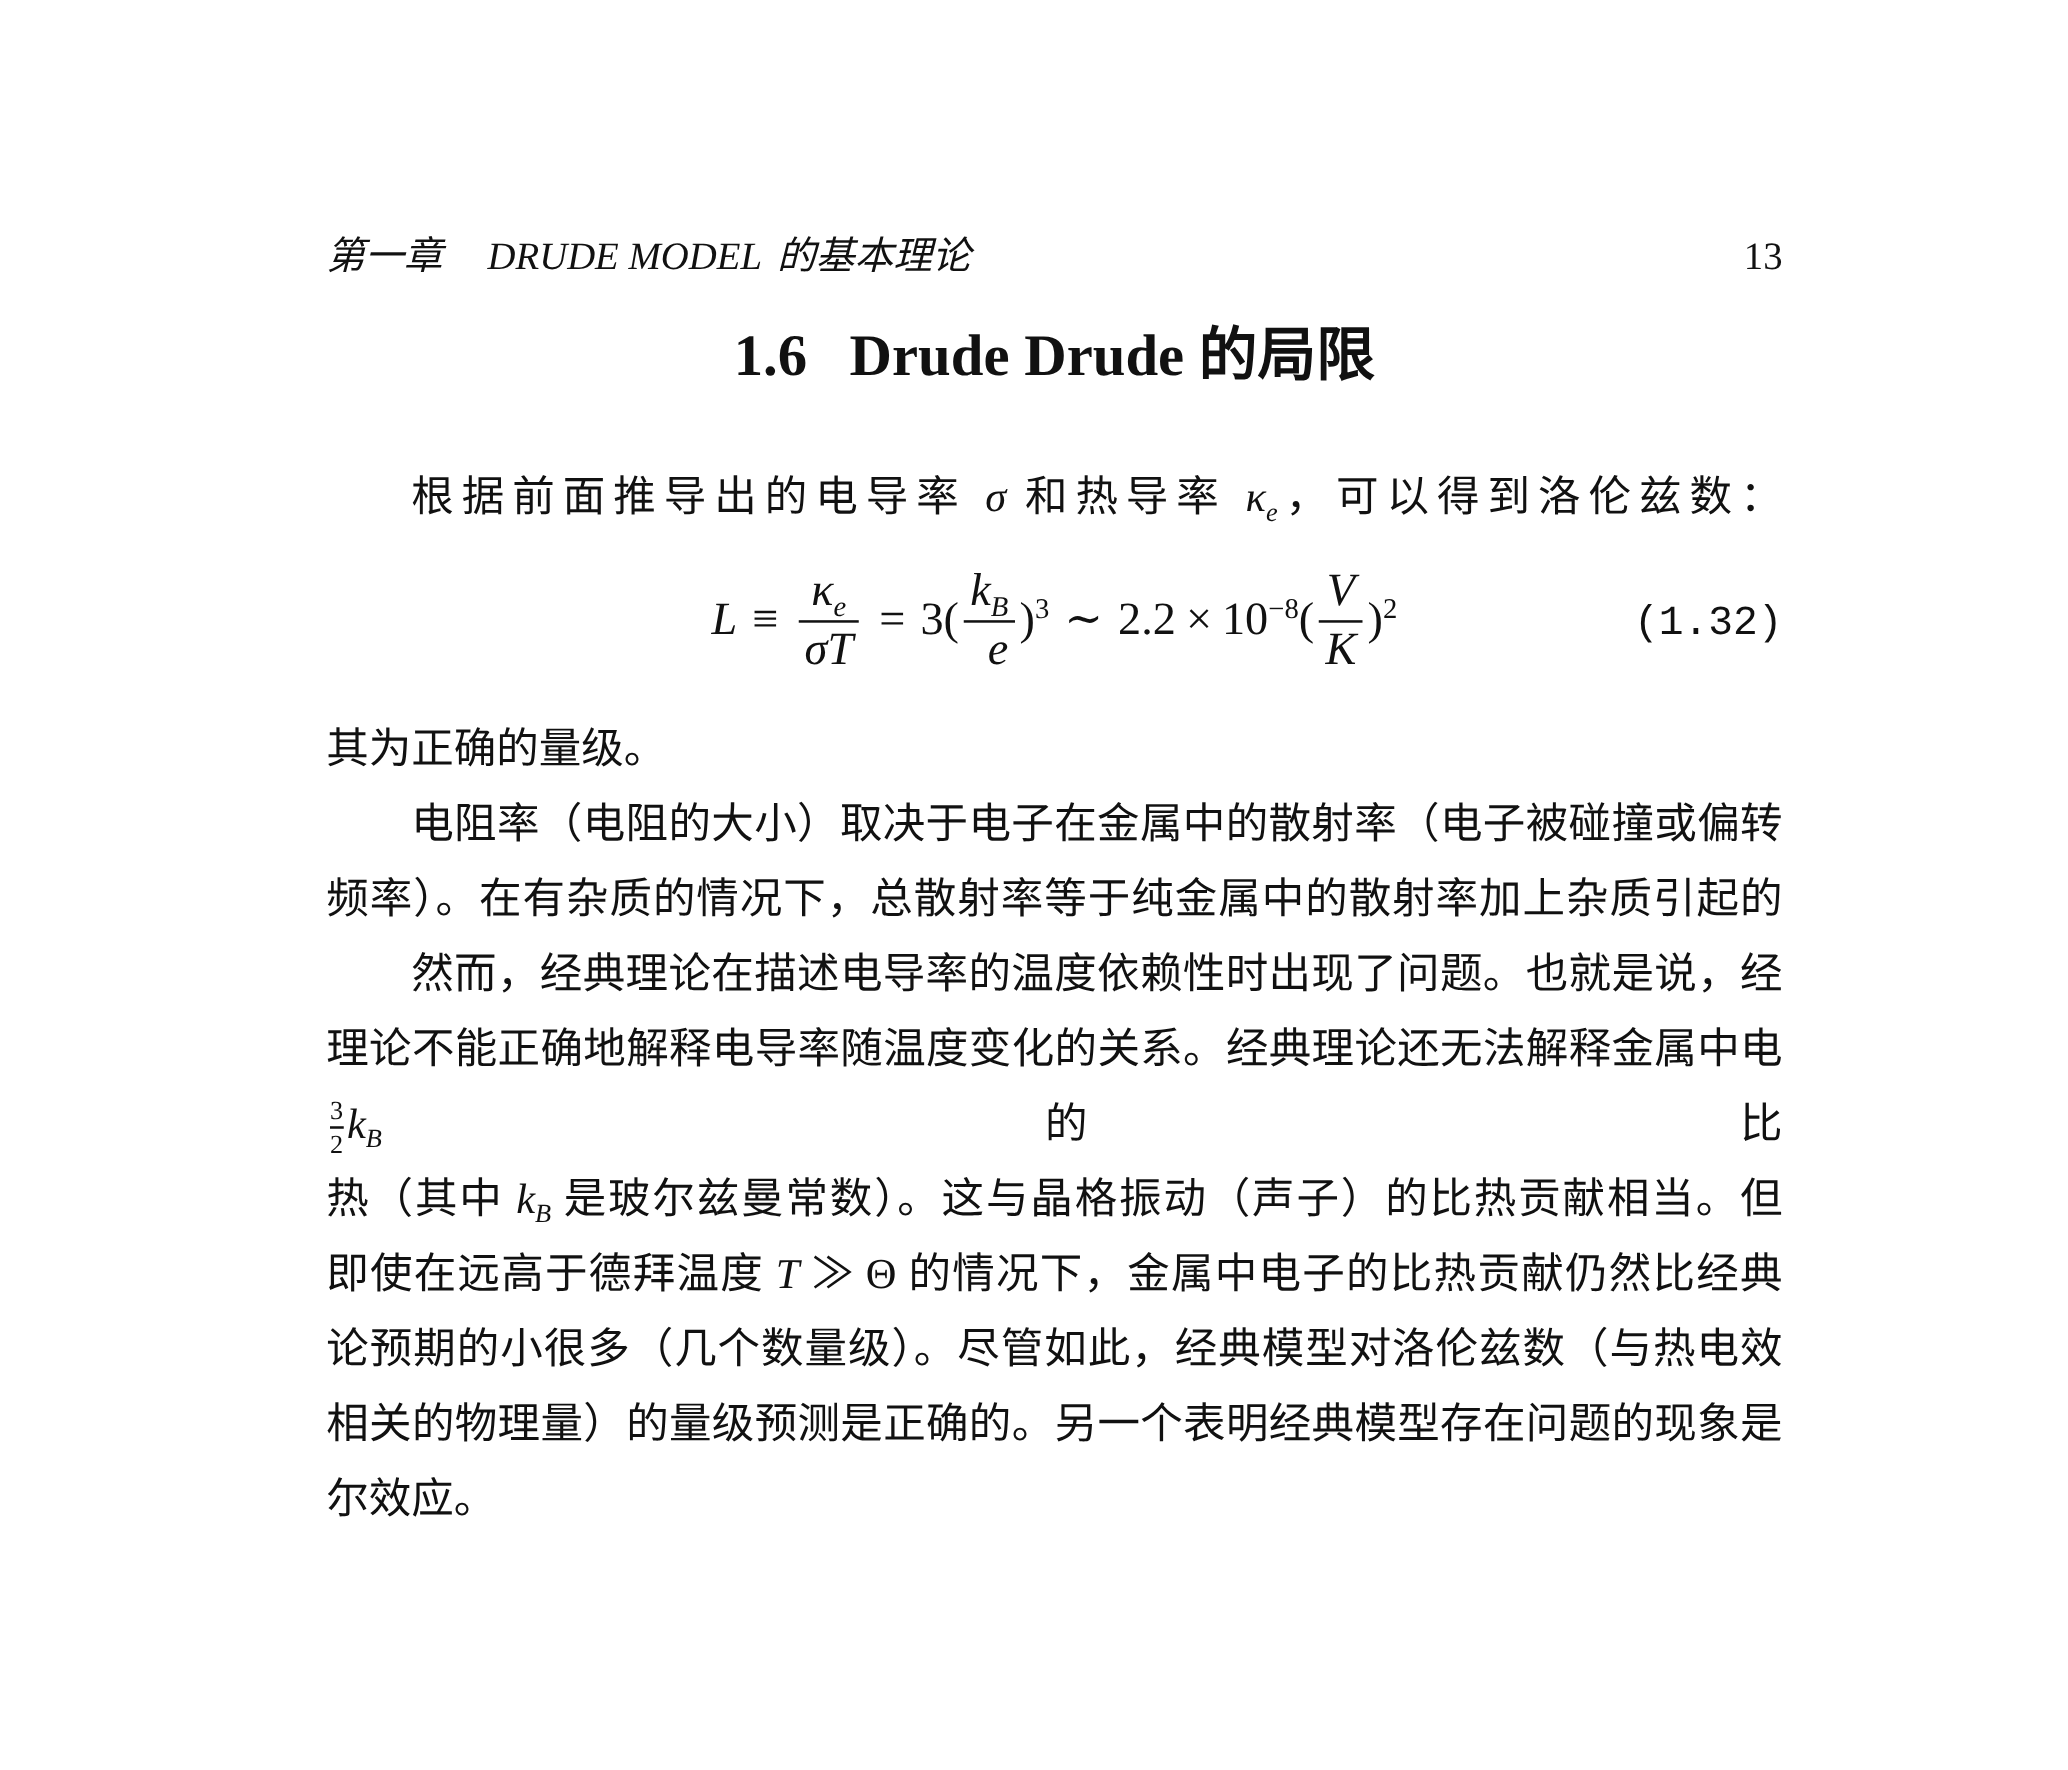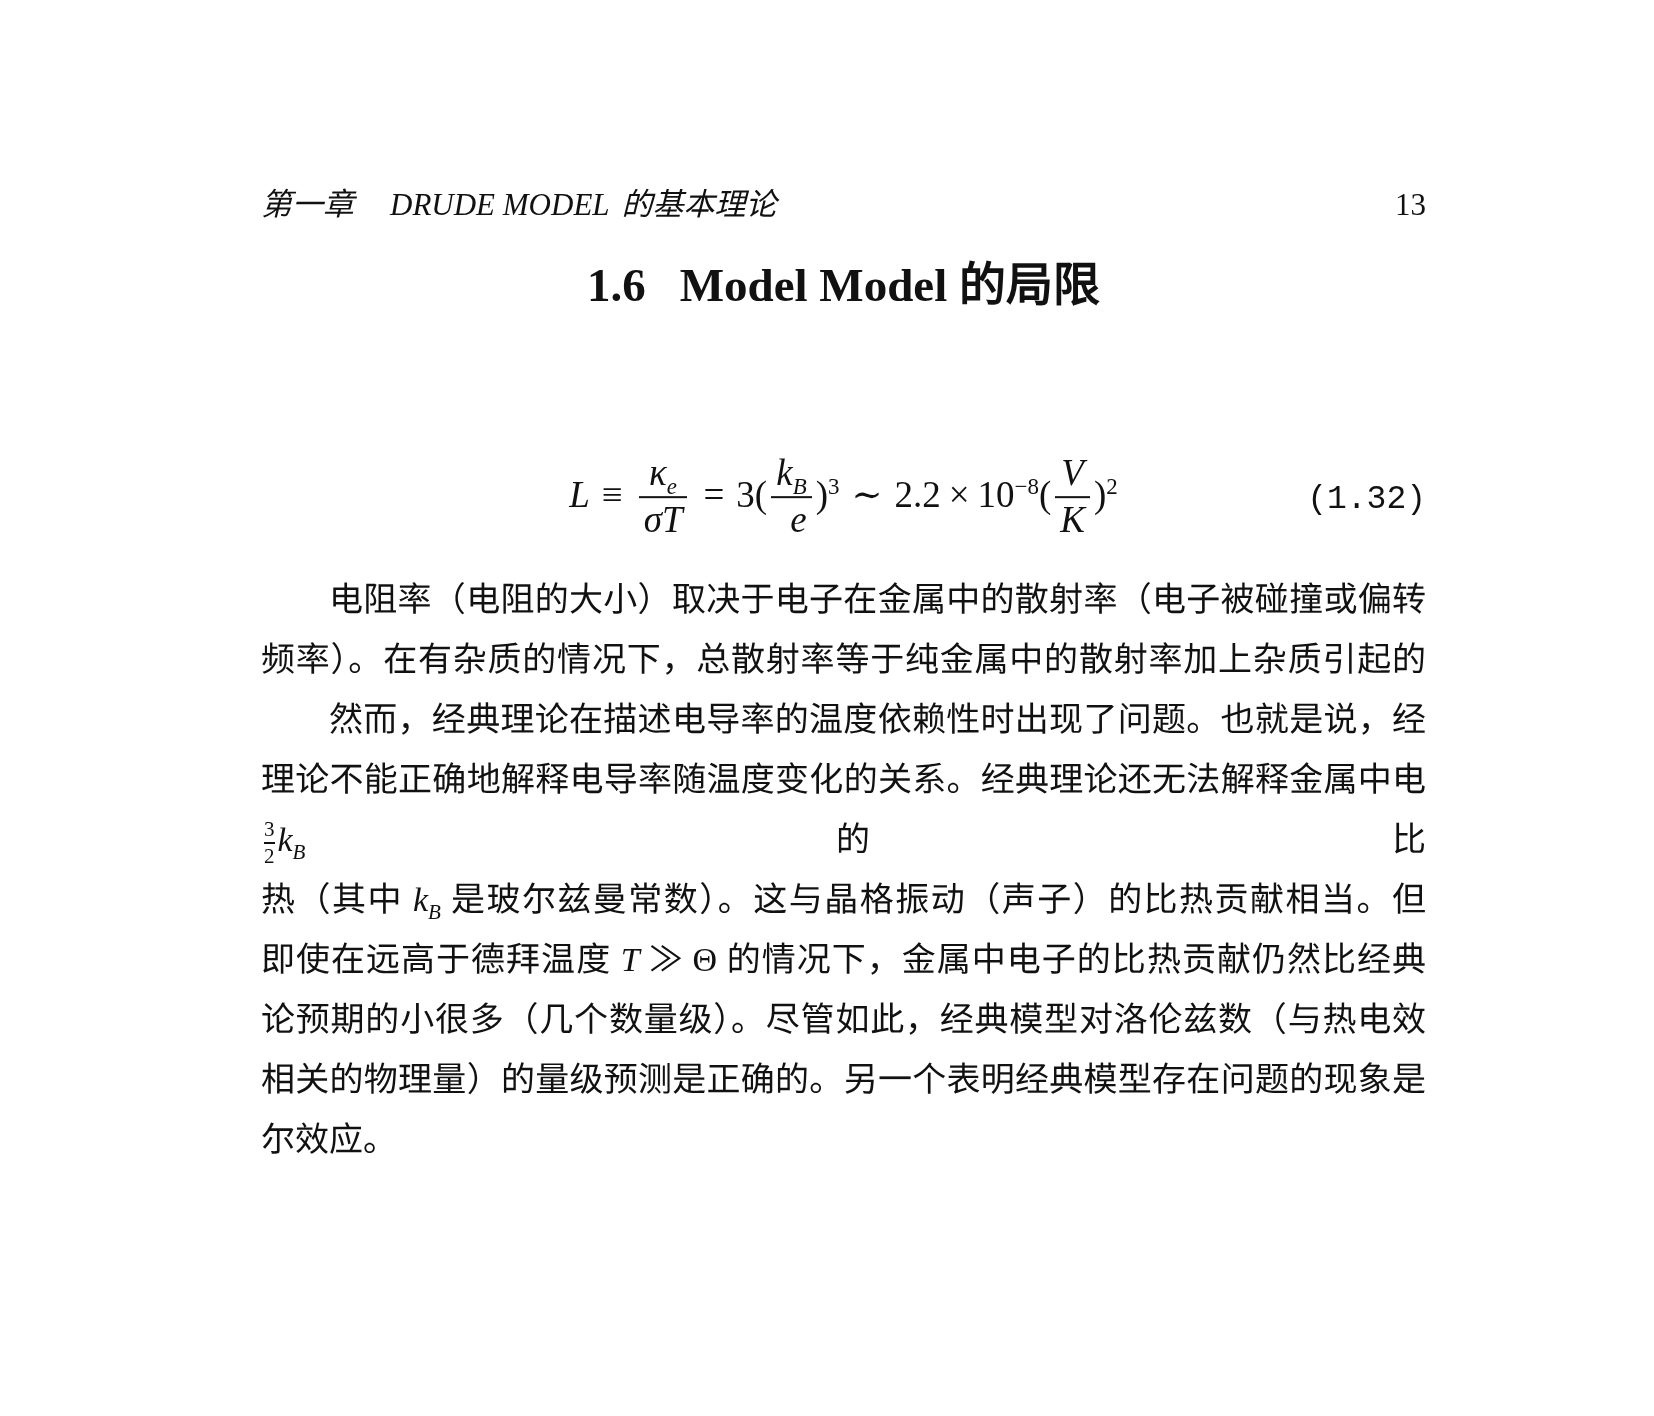--- a/index.html
+++ b/index.html
@@ -138,32 +138,36 @@
   <div class="content">
 
     <div class="running-header">
       <div class="rh-left">
         <span class="rh-chapter">第一章</span><span class="rh-latin">DRUDE MODEL</span><span class="rh-cjk">的基本理论</span>
       </div>
       <div class="rh-page">13</div>
     </div>
 
     <div class="section-title">
-      <span class="section-number">1.6</span><span>Model Model 的局限</span>
+      <span class="section-number">1.6</span><span>Drude Drude 的局限</span>
     </div>
 
+    <div class="bl intro-line jl indent">
+      <span>根据前面推导出的电导率 </span><span class="mi">σ</span><span> 和热导率 </span><span class="mi">κ</span><sub class="mi">e</sub><span>，可以得到洛伦兹数：</span>
+    </div>
 
     <div class="formula-row">
       <div class="eq-main">
         <span class="mi">L</span><span class="op">≡</span><span class="frac"><span class="num"><span class="mi">κ</span><sub class="mi">e</sub></span><span class="den mi">σT</span></span><span class="op">=</span><span>3</span><span>(</span><span class="frac"><span class="num"><span class="mi">k</span><sub class="mi">B</sub></span><span class="den mi">e</span></span><span>)</span><sup>3</sup><span class="op">∼</span><span>2.2</span><span class="op-narrow">×</span><span>10</span><sup>−8</sup><span>(</span><span class="frac"><span class="num mi">V</span><span class="den mi">K</span></span><span>)</span><sup>2</sup>
       </div>
       <div class="eq-tag">(1.32)</div>
     </div>
 
     <div class="body-stack">
+      <div class="bl">其为正确的量级。</div>
       <div class="bl jl indent">电阻率（电阻的大小）取决于电子在金属中的散射率（电子被碰撞或偏转的</div>
       <div class="bl jl">频率）。在有杂质的情况下，总散射率等于纯金属中的散射率加上杂质引起的散</div>
       <div class="bl jl indent">然而，经典理论在描述电导率的温度依赖性时出现了问题。也就是说，经典</div>
       <div class="bl jl">理论不能正确地解释电导率随温度变化的关系。经典理论还无法解释金属中电子</div>
       <div class="bl jl">
         <span class="sfrac"><span class="num">3</span><span class="den">2</span></span><span class="mi">k</span><sub class="mi">B</sub><span> 的比</span>
       </div>
       <div class="bl jl">
         <span>热（其中 </span><span class="mi">k</span><sub class="mi">B</sub><span> 是玻尔兹曼常数）。这与晶格振动（声子）的比热贡献相当。但是，</span>
       </div>

